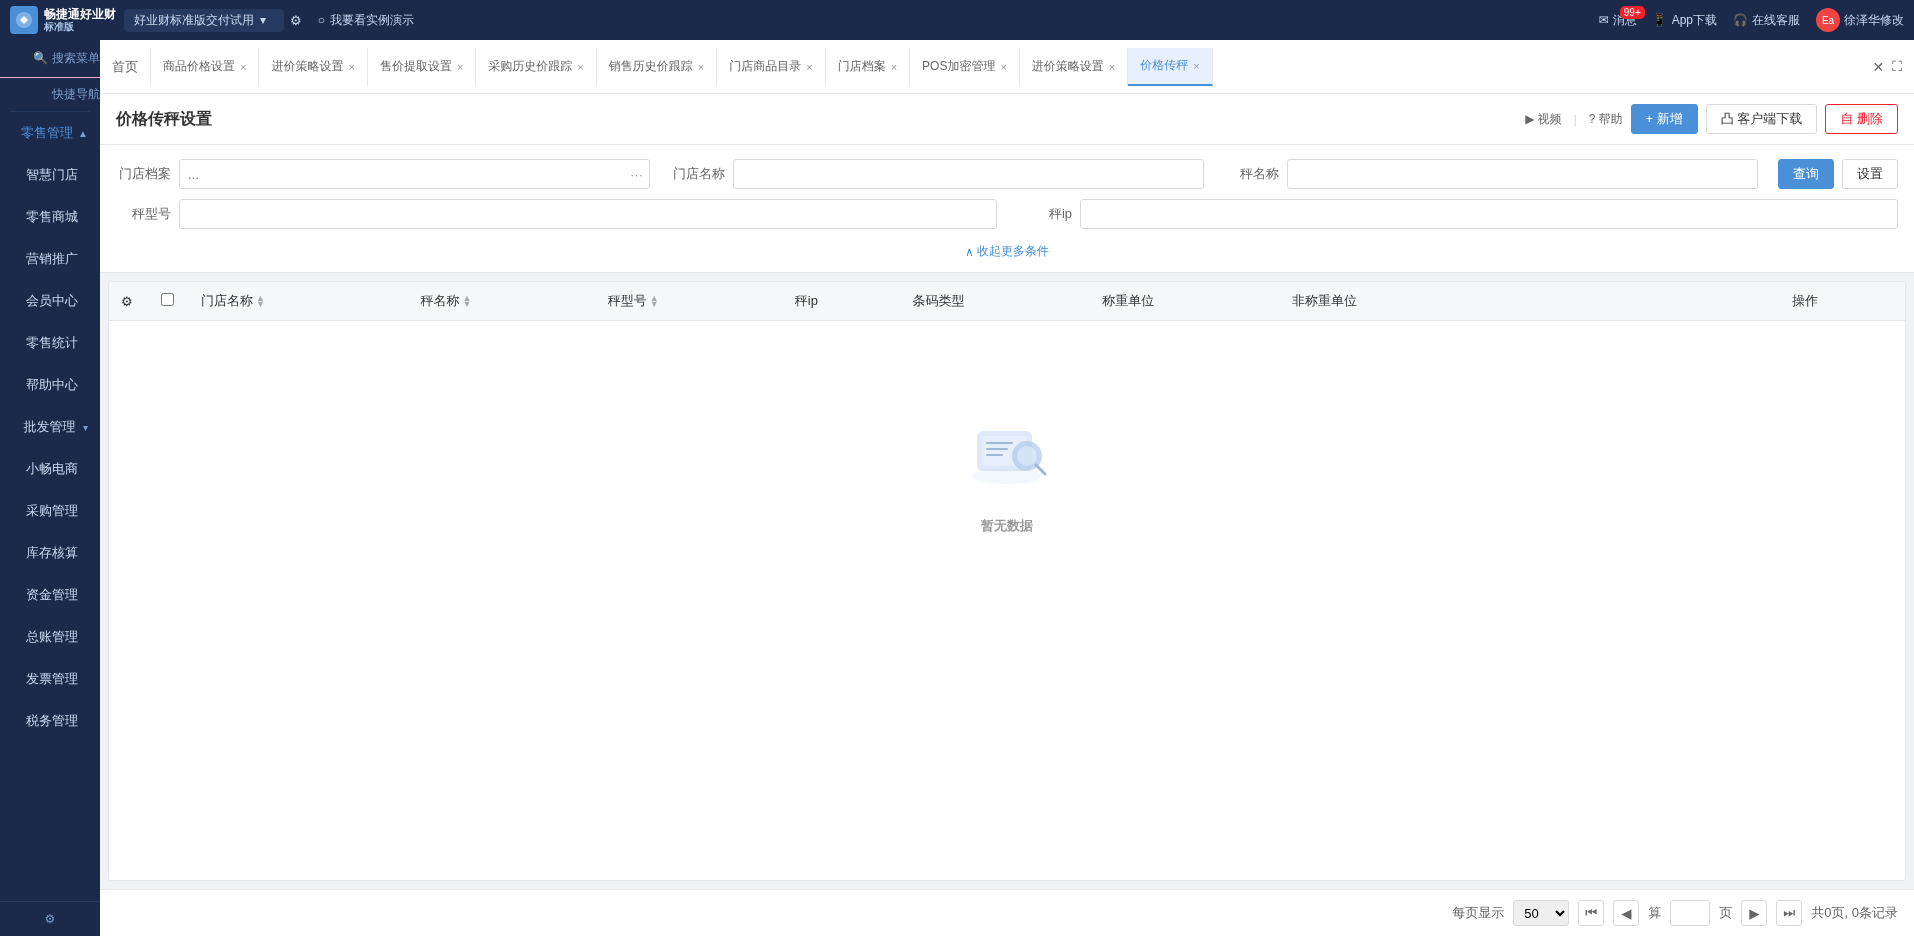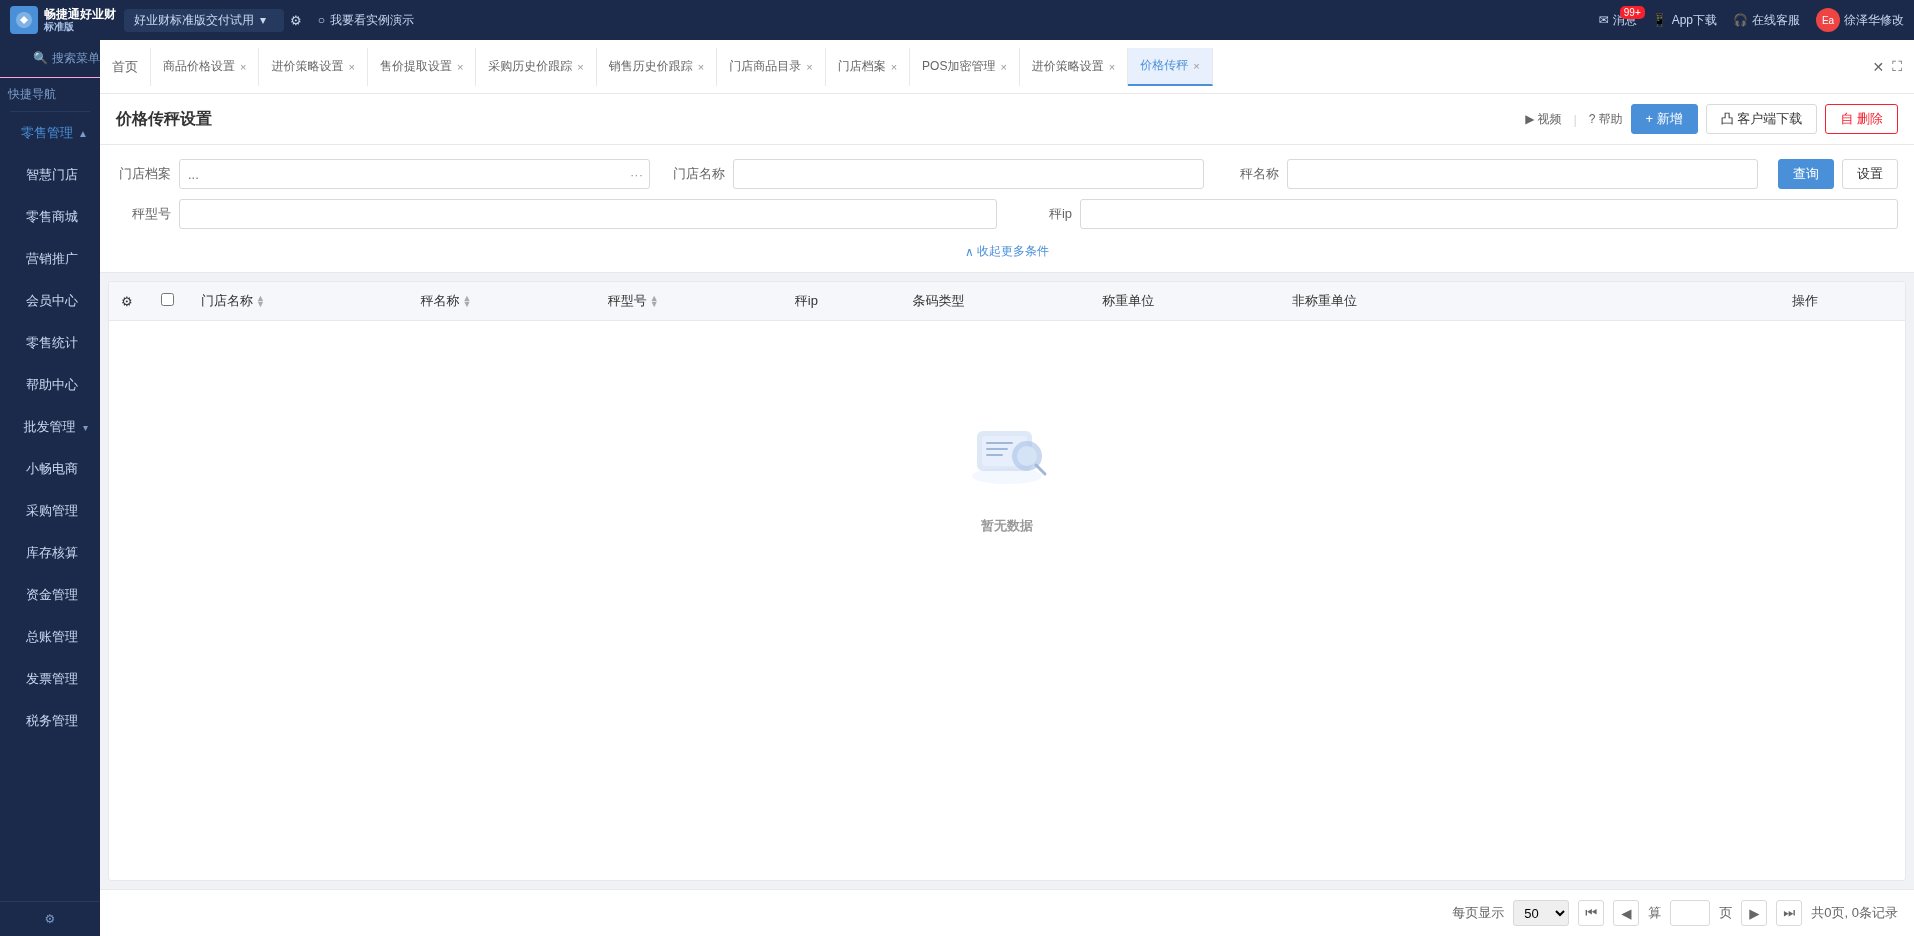--- a/index.html
+++ b/index.html
@@ -24,21 +24,21 @@
     .top-bar-right-item { display: flex; align-items: center; gap: 4px; color: #c8d8f0; font-size: 12px; cursor: pointer; position: relative; }
     .badge { background: #f5222d; color: #fff; border-radius: 5px; font-size: 10px; padding: 1px 4px; position: absolute; top: -6px; right: -8px; }
     .user-avatar { width: 24px; height: 24px; background: #ef4444; border-radius: 50%; display: flex; align-items: center; justify-content: center; color: #fff; font-size: 10px; }
 
     
     .main-container { display: flex; flex: 1; overflow: hidden; }
 
     
     .sidebar { width: 100px; background: #1b2a4a; display: flex; flex-direction: column; flex-shrink: 0; overflow-y: auto; }
     .sidebar-search { padding: 10px 0; text-align: right; color: #7a9cc8; font-size: 12px; cursor: pointer; border-bottom: 1px solid #f9a8d4; }
-    .sidebar-quick-nav { padding: 8px 8px; text-align: left; color: #7a9cc8; font-size: 12px; cursor: pointer; }
+    .sidebar-quick-nav { padding: 8px 0; text-align: right; color: #7a9cc8; font-size: 12px; cursor: pointer; }
     .sidebar-divider { height: 1px; background: #253a5e; margin: 0 10px; }
     .sidebar-item { padding: 12px 0; text-align: center; color: #c8d8f0; font-size: 13px; cursor: pointer; display: flex; align-items: center; justify-content: space-between; padding-left: 16px; padding-right: 12px; }
     .sidebar-item.active { color: #4a90d9; }
     .sidebar-item-label { flex: 1; text-align: center; }
     .sidebar-item .arrow { font-size: 10px; color: #7a9cc8; }
     .sidebar-bottom { margin-top: auto; padding: 10px 0; text-align: center; color: #7a9cc8; font-size: 12px; border-top: 1px solid #253a5e; cursor: pointer; }
 
     
     .right-panel { flex: 1; display: flex; flex-direction: column; overflow: hidden; }
 

